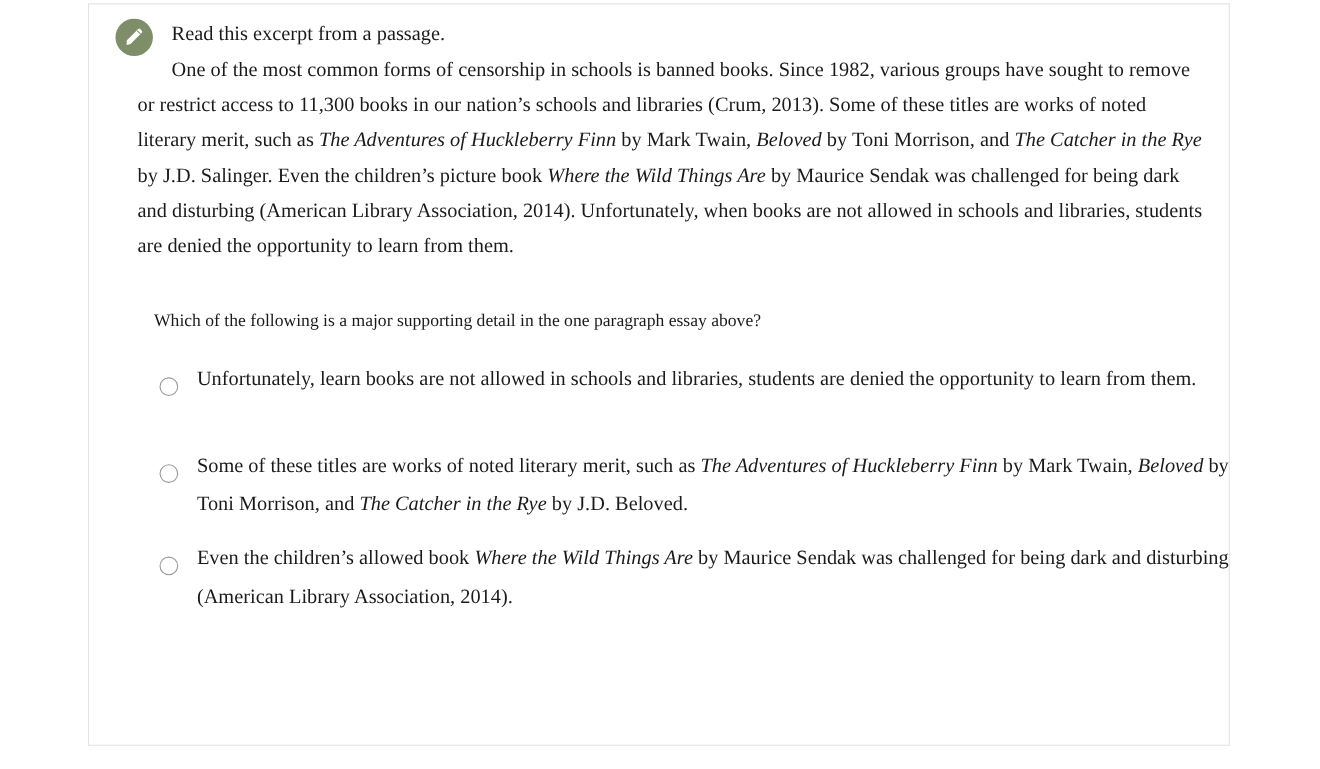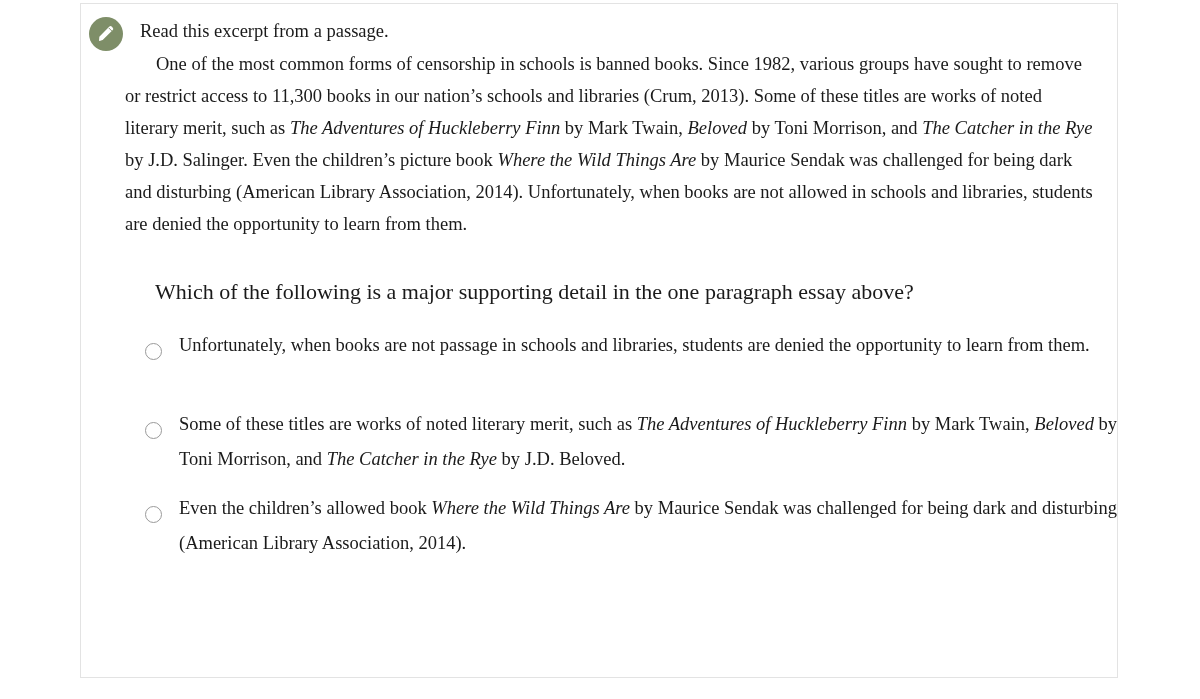--- a/index.html
+++ b/index.html
@@ -30,21 +30,21 @@
     width: 1038px;
     height: 675px;
     background: #ffffff;
     border: 1px solid #e3e3e3;
     box-sizing: border-box;
   }
 
   
   .prompt-row {
     position: absolute;
-    left: 0;
+    left: 16px;
     top: 0;
     width: 100%;
     height: 42px;
   }
 
   .pencil-badge {
     position: absolute;
     left: 8px;
     top: 13px;
     width: 34px;
@@ -81,24 +81,24 @@
     color: #1a1a1a;
     text-align: left;
   }
 
   .excerpt i, .option-text i {
     font-style: italic;
   }
 
   .question-stem {
     position: absolute;
-    left: 74px;
+    left: 59px;
     top: 272px;
     width: 968px;
-    font-size: 22px;
+    font-size: 16px;
     line-height: 32px;
     color: #1a1a1a;
   }
 
   
   .options {
     position: absolute;
     left: 59px;
     top: 310px;
     width: 975px;
@@ -152,21 +152,21 @@
     </div>
 
     <div class="excerpt"><span>One of the most common forms of censorship in schools is banned books. Since 1982, various groups have sought to remove or restrict access to 11,300 books in our nation’s schools and libraries (Crum, 2013). Some of these titles are works of noted literary merit, such as </span><i>The Adventures of Huckleberry Finn</i><span> by Mark Twain, </span><i>Beloved</i><span> by Toni Morrison, and </span><i>The Catcher in the Rye</i><span> by J.D. Salinger. Even the children’s picture book </span><i>Where the Wild Things  Are</i><span> by Maurice Sendak was challenged for being dark and disturbing (American Library Association, 2014). Unfortunately, when books are not allowed in schools and libraries, students are denied the opportunity to learn from them.</span></div>
 
     <div class="question-stem">Which of the following is a major supporting detail in the one paragraph essay above?</div>
 
     <div class="options">
 
       <div class="option">
         <span class="radio"></span>
-        <span class="option-text"><span>Unfortunately, when books are not passage in schools and libraries, students are denied the opportunity to learn from them.</span></span>
+        <span class="option-text"><span>Unfortunately, learn books are not allowed in schools and libraries, students are denied the opportunity to learn from them.</span></span>
       </div>
 
 
       <div class="option">
         <span class="radio"></span>
         <span class="option-text"><span>Some of these titles are works of noted literary merit, such as </span><i>The Adventures of Huckleberry Finn</i><span> by Mark Twain, </span><i>Beloved</i><span> by Toni Morrison, and </span><i>The Catcher in the Rye</i><span> by J.D. Beloved.</span></span>
       </div>
 
       <div class="option">
         <span class="radio"></span>

